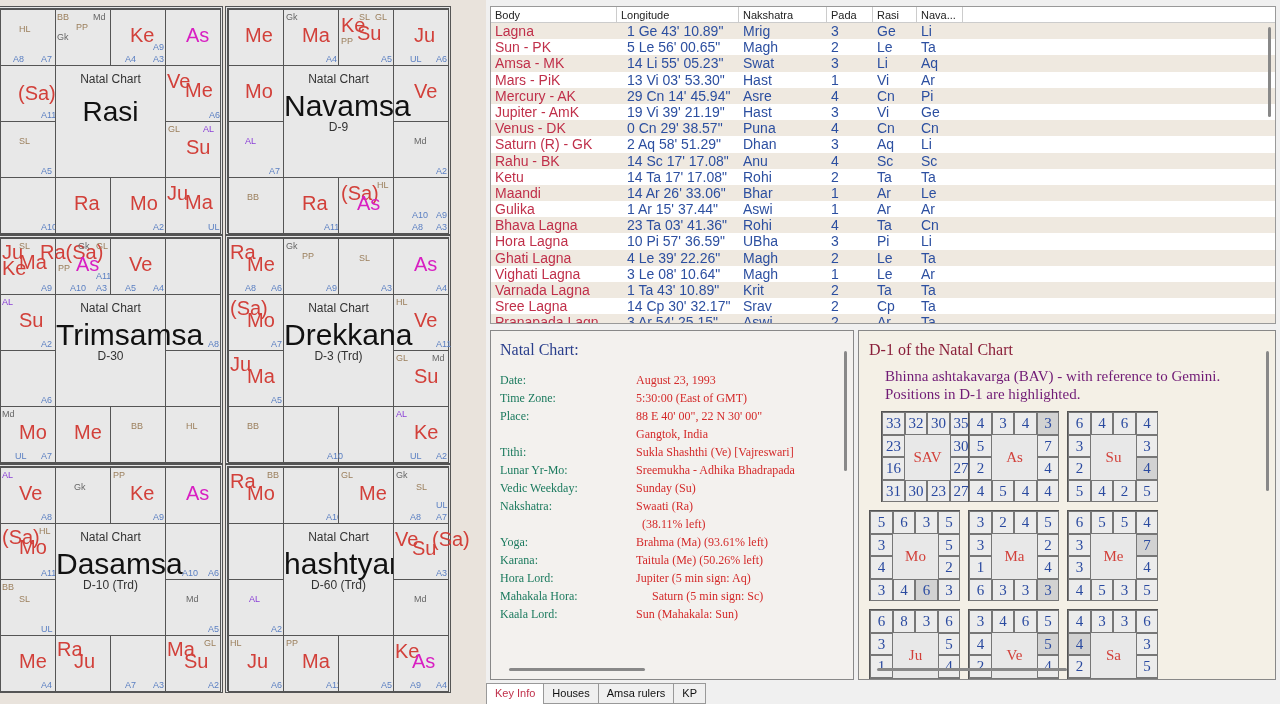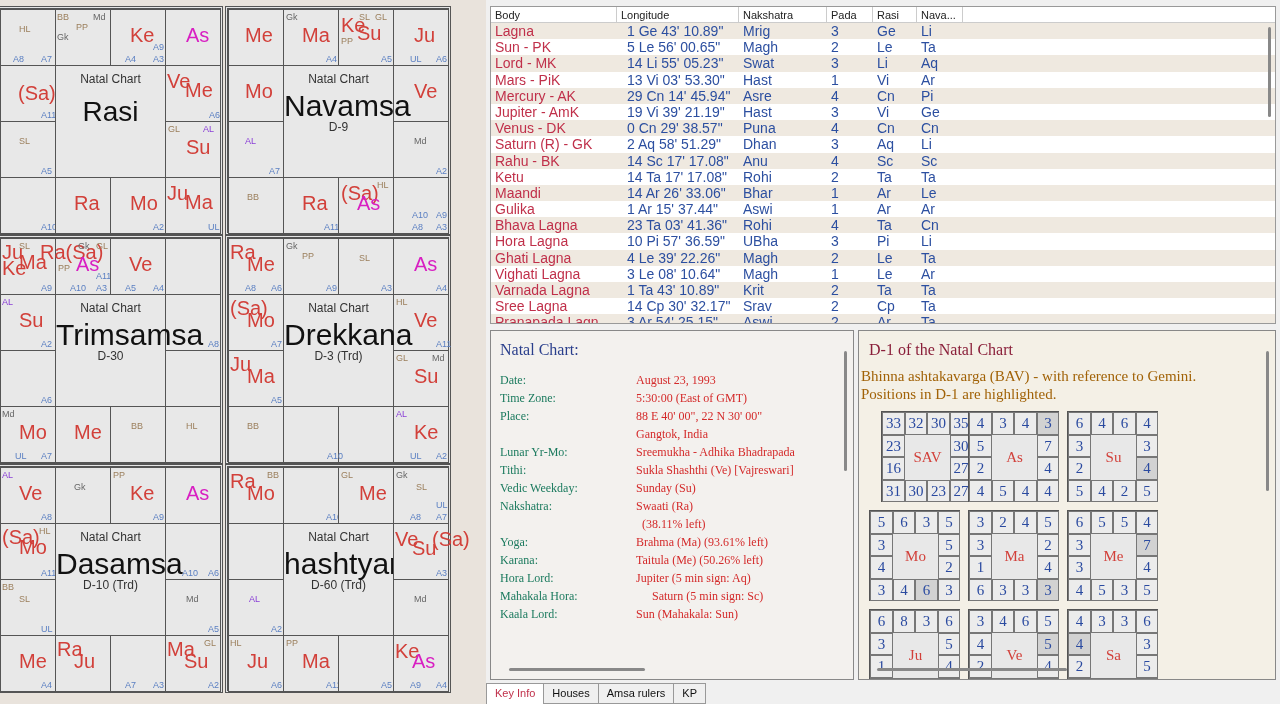--- a/index.html
+++ b/index.html
@@ -29,21 +29,21 @@
 .c3{width:88px;color:#2c4fa0}.c4{width:46px;color:#2c4fa0}.c5{width:44px;color:#2c4fa0}.c6{width:46px;color:#2c4fa0}
 .thead .h1{width:126px}.thead .h2{width:122px}.thead .h3{width:88px}.thead .h4{width:46px}.thead .h5{width:44px}.thead .h6{width:46px}
 .vscroll{position:absolute;right:4px;top:20px;width:3px;height:90px;background:#888;border-radius:2px}
 .info{position:absolute;left:4px;top:330px;width:364px;height:350px;border:1px solid #888;background:#f3f1ee;overflow:hidden;font-family:"Liberation Serif",serif}
 .info h2{font-size:16px;color:#2a3f8c;font-weight:normal;margin:10px 0 0 9px}
 .info .row{display:flex;font-size:12px;line-height:18px;margin-left:9px}
 .info .lab{width:136px;color:#1b7a5e}
 .info .val{color:#d42a2a}
 .bav{position:absolute;left:372px;top:330px;width:418px;height:350px;border:1px solid #888;background:#f4f0e6;overflow:hidden;font-family:"Liberation Serif",serif}
 .bav h2{font-size:16px;color:#8a1f3a;font-weight:normal;margin:10px 0 0 10px}
-.bav p{font-size:15px;color:#a16207;margin:8px 0 0 2px;line-height:18px}
+.bav p{font-size:15px;color:#701a75;margin:8px 0 0 26px;line-height:18px}
 .grid{position:absolute;width:91px;height:91px;border:1px solid #555;background:#e8e8e8}
 .gc{position:absolute;width:22.75px;height:22.75px;border:1px solid #777;font-size:15px;color:#2a4aa0;text-align:center;line-height:20px;background:#ececec}
 .gc.hl{background:#d2d2d2}
 .gl{position:absolute;left:22px;top:22px;width:47px;height:47px;font-size:15px;color:#d2403a;text-align:center;line-height:47px}
 .tabs{position:absolute;left:0;top:683px;height:21px;display:flex;font-size:11px}
 .tab{border:1px solid #999;padding:3px 8px;background:#f0f0f0;color:#111;margin-right:-1px}
 .tab.active{color:#c0304a;background:#fff;border-bottom:none}
 .hscroll{position:absolute;height:3px;background:#888;border-radius:2px}
 </style>
 </head>
@@ -434,21 +434,21 @@
         </div>
         <div class="trow">
           <div class="c1">Sun - PK</div>
           <div class="c2">5 Le 56' 00.65"</div>
           <div class="c3">Magh</div>
           <div class="c4">2</div>
           <div class="c5">Le</div>
           <div class="c6">Ta</div>
         </div>
         <div class="trow">
-          <div class="c1">Lord - MK</div>
+          <div class="c1">Amsa - MK</div>
           <div class="c2">14 Li 55' 05.23"</div>
           <div class="c3">Swat</div>
           <div class="c4">3</div>
           <div class="c5">Li</div>
           <div class="c6">Aq</div>
         </div>
         <div class="trow">
           <div class="c1">Mars - PiK</div>
           <div class="c2">13 Vi 03' 53.30"</div>
           <div class="c3">Hast</div>
@@ -597,26 +597,26 @@
         </div>
         <div class="row">
           <div class="lab"></div>
           <div class="val" style="white-space: pre;">Gangtok, India</div>
         </div>
         <div class="row">
           <div class="lab"></div>
           <div class="val" style="white-space: pre;"></div>
         </div>
         <div class="row">
+          <div class="lab">Tithi:</div>
+          <div class="val" style="white-space: pre;">Sukla Shashthi (Ve) [Vajreswari]</div>
+        </div>
+        <div class="row">
           <div class="lab">Lunar Yr-Mo:</div>
           <div class="val" style="white-space: pre;">Sreemukha - Adhika Bhadrapada</div>
-        </div>
-        <div class="row">
-          <div class="lab">Tithi:</div>
-          <div class="val" style="white-space: pre;">Sukla Shashthi (Ve) [Vajreswari]</div>
         </div>
         <div class="row">
           <div class="lab">Vedic Weekday:</div>
           <div class="val" style="white-space: pre;">Sunday (Su)</div>
         </div>
         <div class="row">
           <div class="lab">Nakshatra:</div>
           <div class="val" style="white-space: pre;">Swaati (Ra)</div>
         </div>
         <div class="row">

